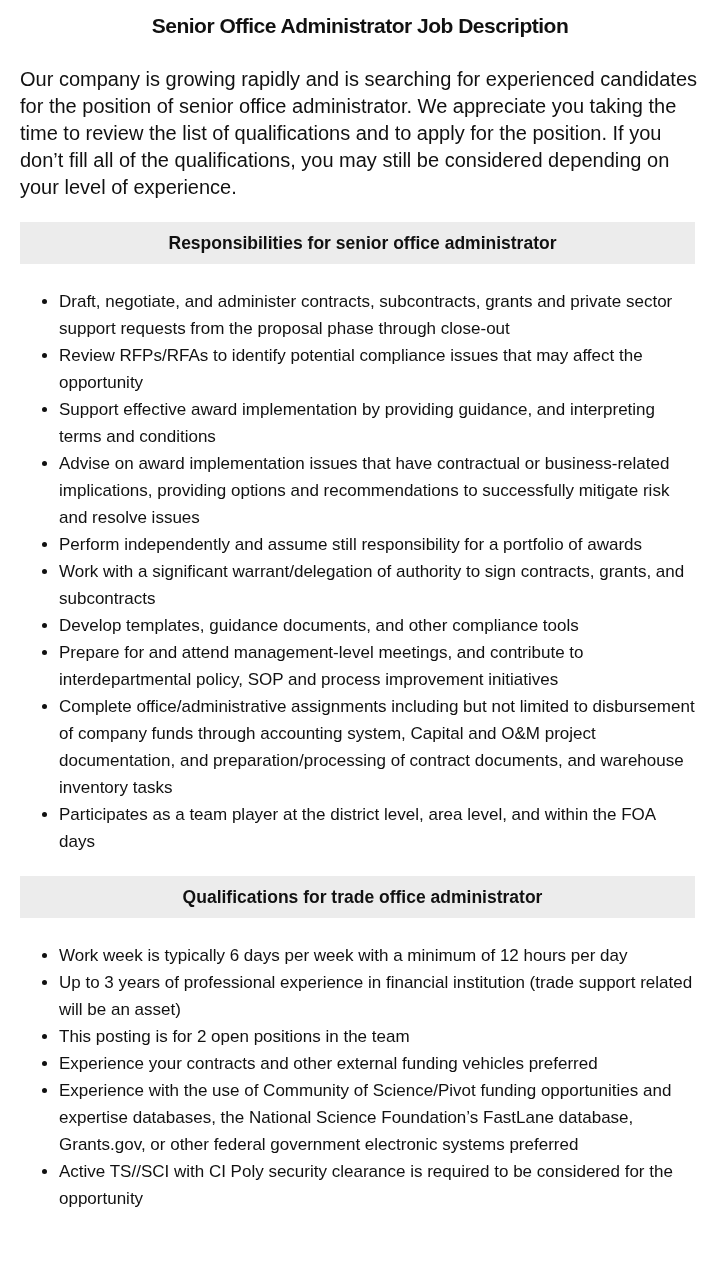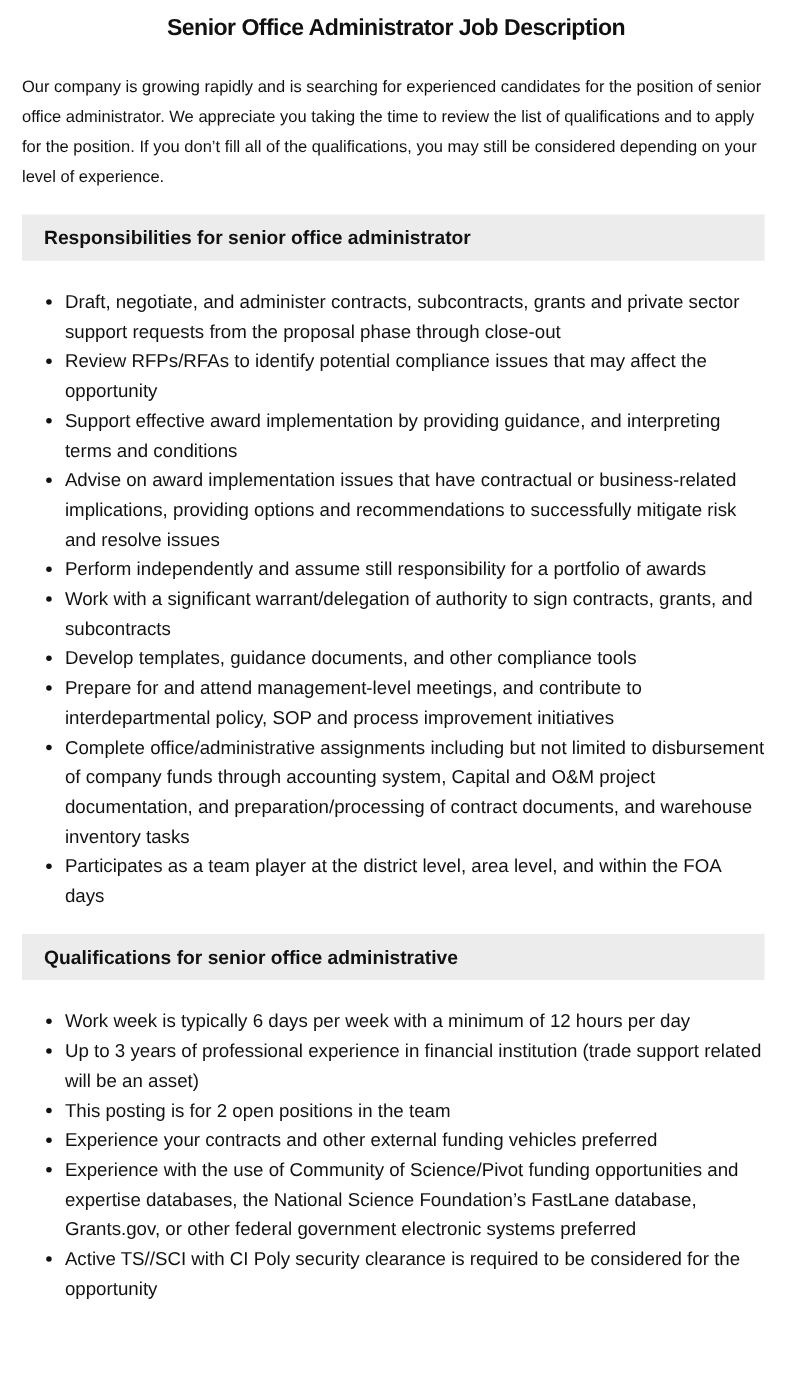--- a/index.html
+++ b/index.html
@@ -25,33 +25,34 @@
     padding:4px 10px 0 10px;
     font-size:21px;
     line-height:36px;
     font-weight:bold;
     text-align:center;
     letter-spacing:-0.5px;
     white-space:nowrap;
   }
   p.intro{
     margin:22px 22px 0 20px;
-    font-size:15px;
+    font-size:20px;
     line-height:27px;
   }
   section{
     margin:0;
   }
   .section-heading{
     margin:21px 25px 0 20px;
     background:var(--heading-bg);
     padding:10px 10px 10px 20px;
     font-size:17.5px;
     line-height:22px;
     font-weight:bold;
+    text-align:center;
   }
   ul.bullet-list{
     margin:24px 25px 16px 20px;
     padding-left:39px;
     font-size:17px;
     line-height:27px;
   }
   ul.bullet-list li{
     margin:0;
     padding:0;
@@ -75,21 +76,21 @@
           <li>Advise on award implementation issues that have contractual or business-related implications, providing options and recommendations to successfully mitigate risk and resolve issues</li>
           <li>Perform independently and assume still responsibility for a portfolio of awards</li>
           <li>Work with a significant warrant/delegation of authority to sign contracts, grants, and subcontracts</li>
           <li>Develop templates, guidance documents, and other compliance tools</li>
           <li>Prepare for and attend management-level meetings, and contribute to interdepartmental policy, SOP and process improvement initiatives</li>
           <li>Complete office/administrative assignments including but not limited to disbursement of company funds through accounting system, Capital and O&amp;M project documentation, and preparation/processing of contract documents, and warehouse inventory tasks</li>
           <li>Participates as a team player at the district level, area level, and within the FOA days</li>
         </ul>
       </section>
       <section>
-        <div class="section-heading">Qualifications for senior office administrative</div>
+        <div class="section-heading">Qualifications for trade office administrator</div>
         <ul class="bullet-list">
           <li>Work week is typically 6 days per week with a minimum of 12 hours per day</li>
           <li>Up to 3 years of professional experience in financial institution (trade support related will be an asset)</li>
           <li>This posting is for 2 open positions in the team</li>
           <li>Experience your contracts and other external funding vehicles preferred</li>
           <li>Experience with the use of Community of Science/Pivot funding opportunities and expertise databases, the National Science Foundation’s FastLane database, Grants.gov, or other federal government electronic systems preferred</li>
           <li>Active TS//SCI with CI Poly security clearance is required to be considered for the opportunity</li>
         </ul>
       </section>
     </div>

